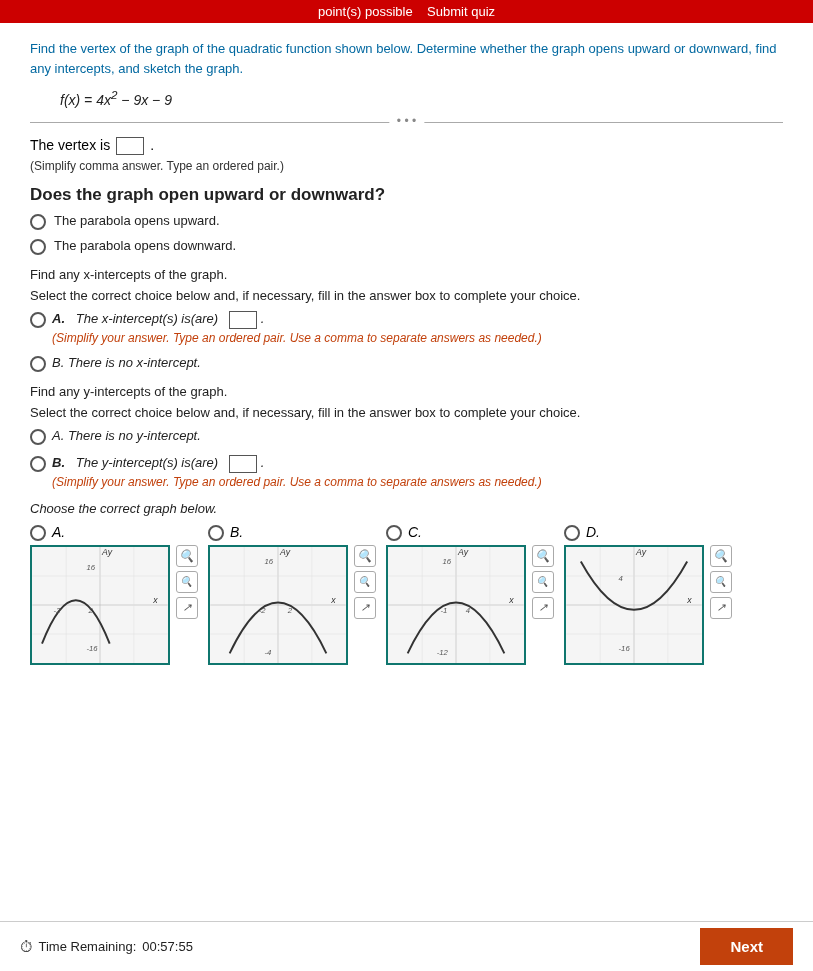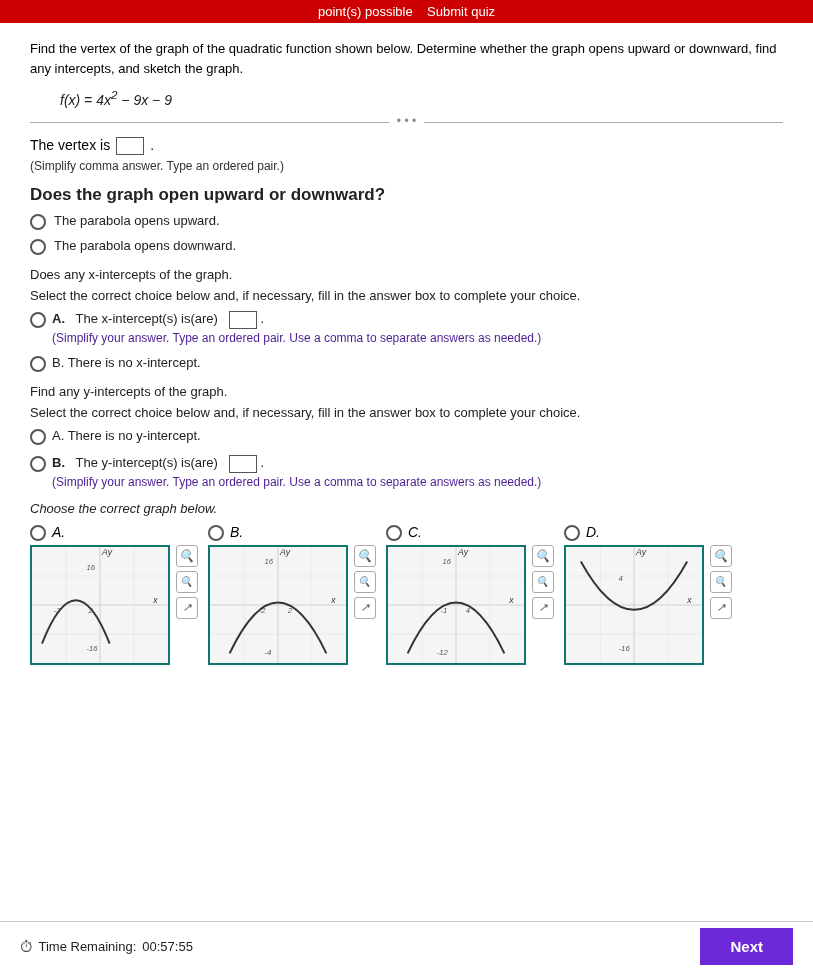--- a/index.html
+++ b/index.html
@@ -22,21 +22,21 @@
     }
 
     .content-area {
       padding: 16px 30px 80px 30px;
     }
 
     .question-header {
       font-size: 13px;
       line-height: 1.5;
       margin-bottom: 10px;
-      color: #000000;
+      color: #0369a1;
     }
 
     .function-display {
       font-style: italic;
       font-size: 14px;
       margin-left: 30px;
       margin-bottom: 10px;
       color: #222;
     }
 
@@ -119,35 +119,36 @@
       font-size: 13px;
       color: #222;
       margin-bottom: 6px;
     }
 
     .choice-option {
       display: flex;
       align-items: flex-start;
       gap: 6px;
       margin-bottom: 10px;
+      font-style: italic;
     }
 
     .choice-letter {
       font-weight: bold;
       font-size: 13px;
     }
 
     .choice-content {
       font-size: 13px;
       color: #222;
     }
 
     .choice-sub {
       font-size: 12px;
-      color: #4c1d95;
+      color: #c2410c;
       margin-top: 2px;
     }
 
     .graphs-section {
       margin-top: 10px;
       font-style: italic;
     }
 
     .graphs-row {
       display: flex;
@@ -224,21 +225,21 @@
       gap: 6px;
       font-size: 13px;
       color: #222;
     }
 
     .timer-icon {
       font-size: 16px;
     }
 
     .next-button {
-      background: #6d28d9;
+      background: #c2410c;
       color: white;
       border: none;
       padding: 10px 30px;
       font-size: 15px;
       font-weight: bold;
       cursor: pointer;
       border-radius: 0;
     }
 
     .points-bar {
@@ -292,21 +293,21 @@
         <span class="option-text">The parabola opens upward.</span>
       </div>
 
       <div class="radio-option">
         <span class="radio-circle"></span>
         <span class="option-text">The parabola opens downward.</span>
       </div>
     </div>
 
     <div class="section">
-      <div class="section-label">Does any x-intercepts of the graph.</div>
+      <div class="section-label">Find any x-intercepts of the graph.</div>
       <div class="section-label">Select the correct choice below and, if necessary, fill in the answer box to complete your choice.</div>
 
       <div style="margin-top:8px;">
         <div class="choice-option">
           <span class="radio-circle"></span>
           <div class="choice-content">
             <span class="choice-letter">A.</span>
             &nbsp;
             <span>The x-intercept(s) is(are)</span>
             &nbsp;

